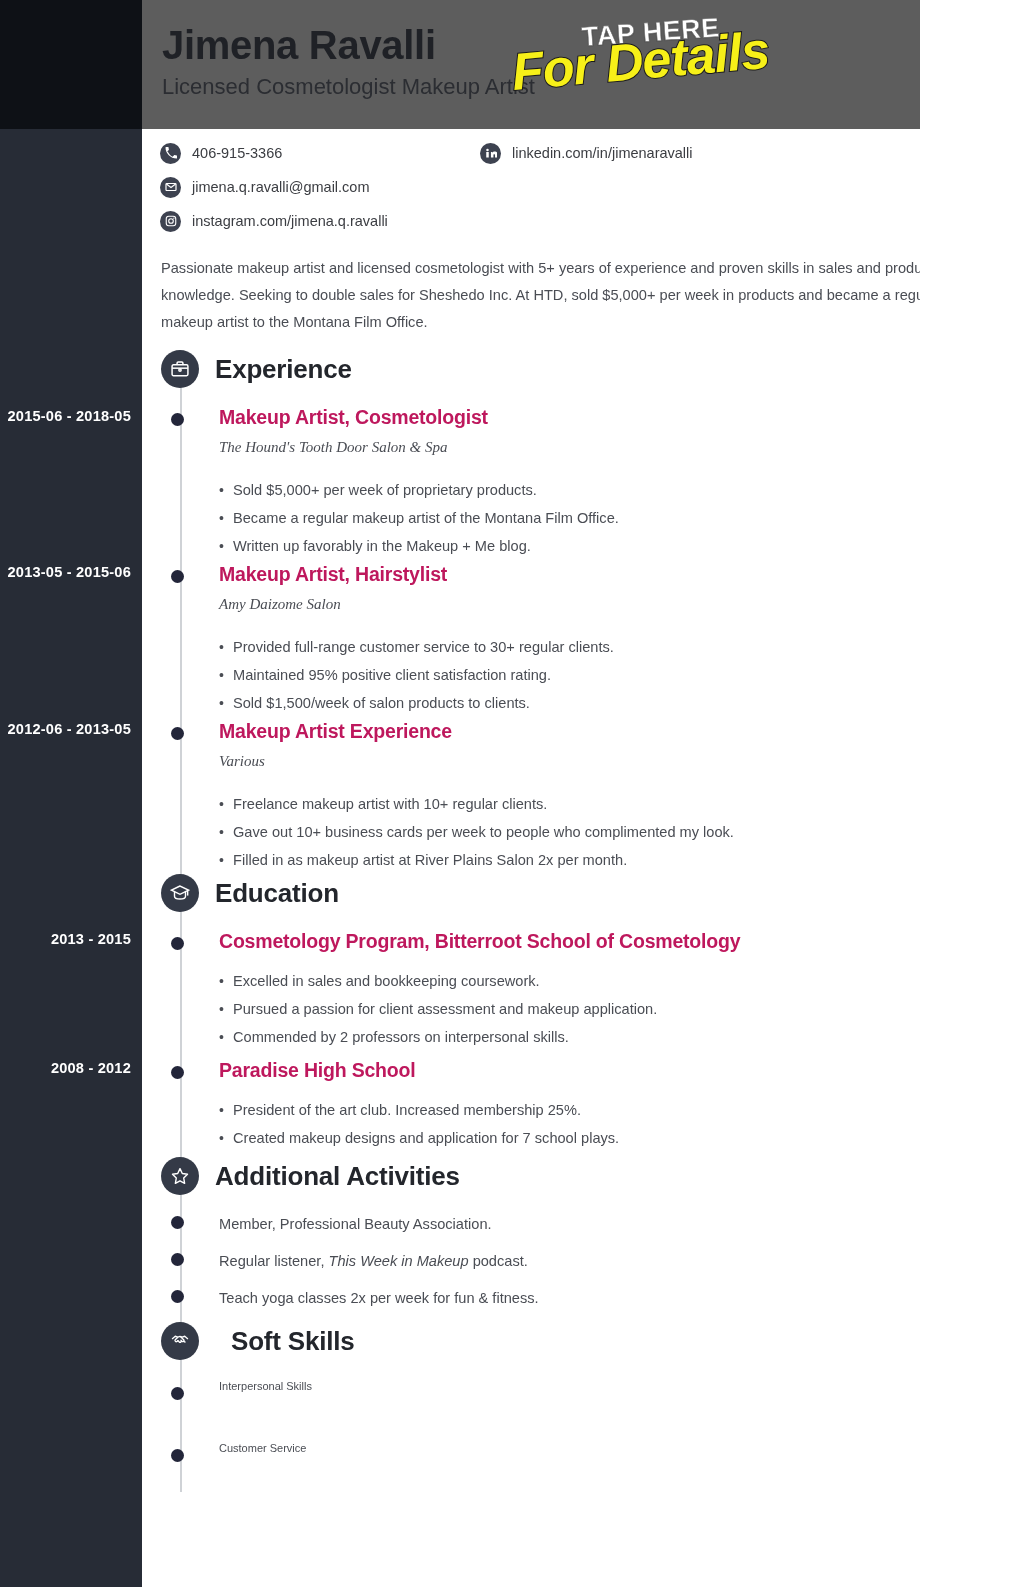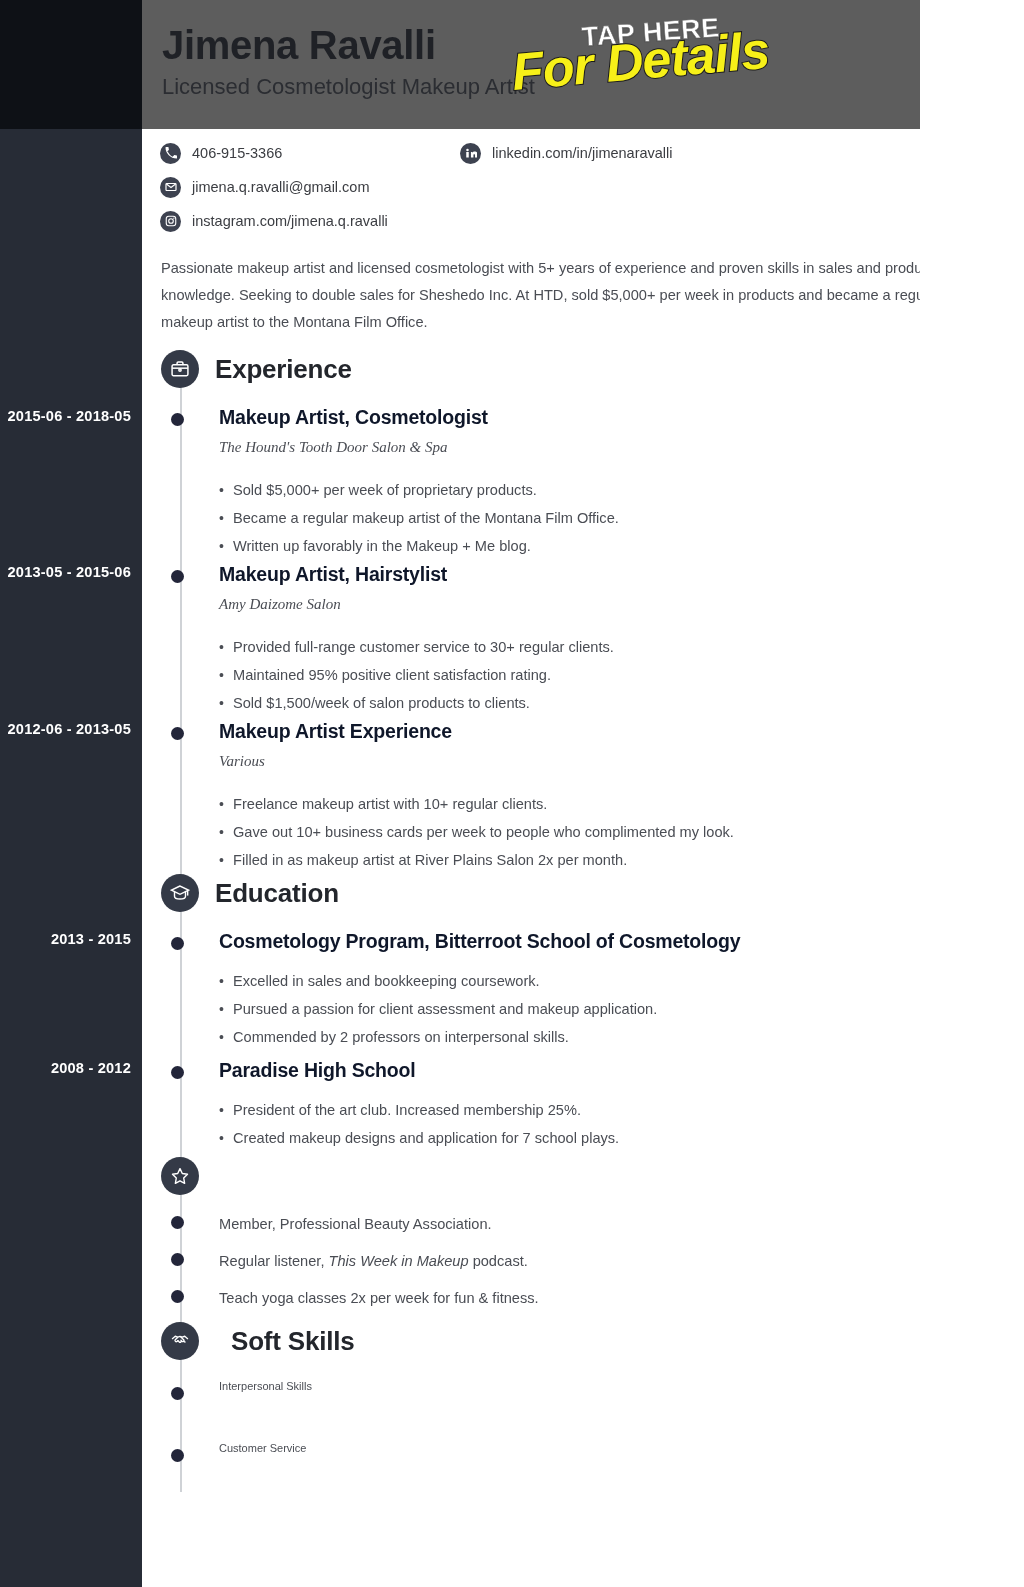--- a/index.html
+++ b/index.html
@@ -113,20 +113,21 @@
   .contact {
     position: absolute;
     left: 160px;
     top: 136px;
     width: 850px;
   }
   .contact-row {
     display: flex;
     align-items: center;
     height: 34px;
+    gap: 20px;
   }
   .contact-col-left { width: 300px; }
   .contact-item {
     display: flex;
     align-items: center;
     gap: 11px;
   }
   .cicon {
     width: 21px;
     height: 21px;
@@ -205,21 +206,21 @@
     left: -48px;
     top: 7px;
     width: 13px;
     height: 13px;
     border-radius: 50%;
     background: #23263a;
   }
   .entry-title {
     font-size: 19.5px;
     font-weight: bold;
-    color: #0f172a;
+    color: #be185d;
     letter-spacing: -0.2px;
     line-height: 1.2;
     white-space: nowrap;
   }
   .entry-sub {
     margin-top: 9px;
     font-size: 15px;
     font-style: italic;
     color: #4a4d54;
     line-height: 1.2;
@@ -465,20 +466,21 @@
       <li>Created makeup designs and application for 7 school plays.</li>
     </ul>
   </div>
 
   <div class="section-head" style="left:180px; top:1157px;">
     <span class="sec-badge">
       <svg width="20" height="20" viewBox="0 0 24 24" fill="none" stroke="#fff" stroke-width="1.7" stroke-linejoin="round">
           <path d="M12 3.2l2.75 5.85 6.25.85-4.55 4.5 1.1 6.4L12 17.75 6.45 20.8l1.1-6.4L3 9.9l6.25-.85z"></path>
         </svg>
     </span>
+    <span class="sec-title">Additional Activities</span>
   </div>
 
   <div class="activity" style="top:1253px;">
     <div class="node"></div>
     <span>Regular listener, </span><em>This Week in Makeup</em><span> podcast.</span>
   </div>
 
   <div class="activity" style="top:1216px;">
     <div class="node"></div>
     <span>Member, Professional Beauty Association.</span>

